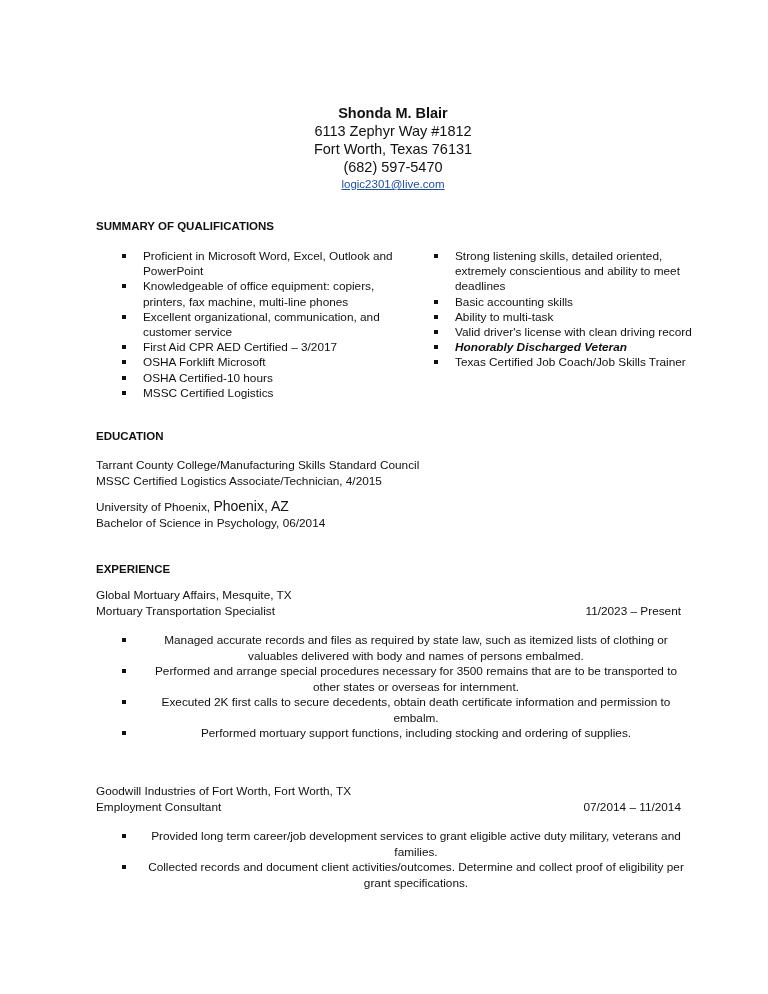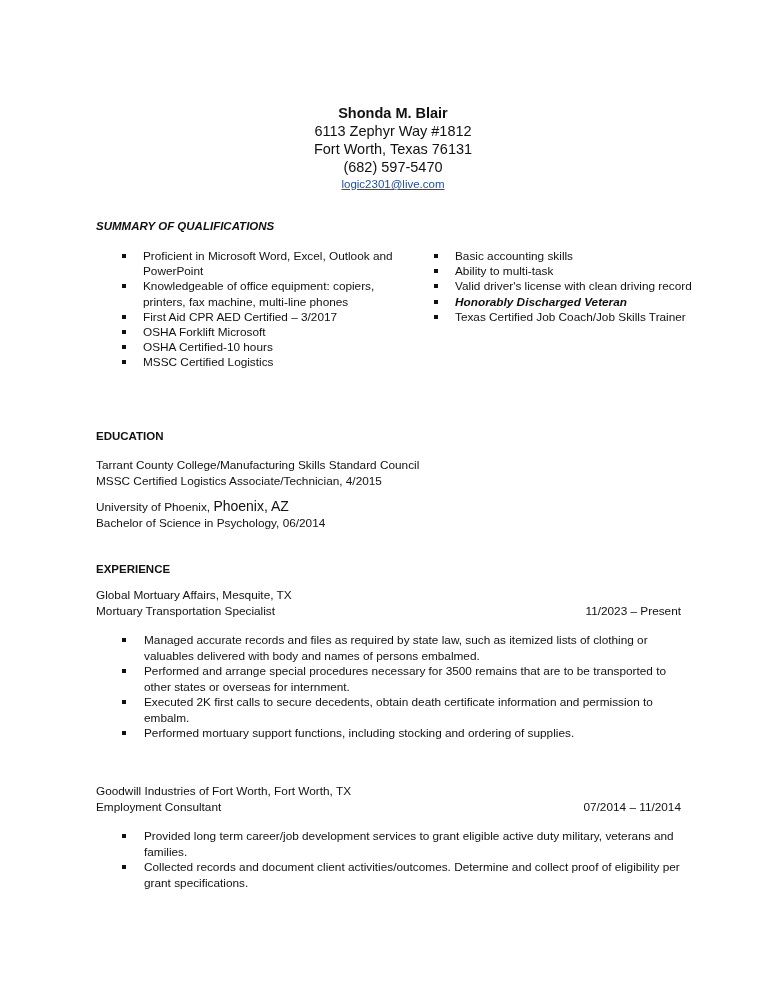--- a/index.html
+++ b/index.html
@@ -19,51 +19,53 @@
   .col li .bullet {
     position: absolute; left: 0; top: 5px; width: 4px; height: 4px; background: #111;
   }
   .col li.bold { font-weight: bold; font-style: italic; }
   .text { position: absolute; left: 90px; font-size: 11.8px; line-height: 15.5px; }
   .text .big { font-size: 14px; }
   .job-row { position: absolute; left: 90px; width: 585px; font-size: 11.8px; line-height: 15.5px; }
   .job-row .dates { position: absolute; right: 0; top: 0; }
   .exp-list { position: absolute; left: 116px; width: 566px; font-size: 11.8px; line-height: 15.5px; }
   .exp-list ul { list-style: none; margin: 0; padding: 0; }
-  .exp-list li { position: relative; padding-left: 22px; }
+  .exp-list li { position: relative; padding-left: 22px; text-align: center; }
   .exp-list li .bullet { position: absolute; left: 0; top: 5px; width: 4px; height: 4px; background: #111; }
 </style>
 </head>
 <body>
 
 <div class="page">
 
   <div class="header">
     <div class="name">Shonda M. Blair</div>
     <div class="line">6113 Zephyr Way #1812</div>
     <div class="line">Fort Worth, Texas 76131</div>
     <div class="line">(682) 597-5470</div>
     <div class="email">logic2301@live.com</div>
   </div>
 
-  <div class="section-title" style="top:220px;font-style:italic;">SUMMARY OF QUALIFICATIONS</div>
+  <div class="section-title" style="top:220px;">SUMMARY OF QUALIFICATIONS</div>
 
   <div class="col" style="left:116px; top:249px; width:280px;">
     <ul>
       <li><span class="bullet"></span><span>Proficient in Microsoft Word, Excel, Outlook and PowerPoint</span></li>
       <li><span class="bullet"></span><span>Knowledgeable of office equipment: copiers, printers, fax machine, multi-line phones</span></li>
+      <li><span class="bullet"></span><span>Excellent organizational, communication, and customer service</span></li>
       <li><span class="bullet"></span><span>First Aid CPR AED Certified – 3/2017</span></li>
       <li><span class="bullet"></span><span>OSHA Forklift Microsoft</span></li>
       <li><span class="bullet"></span><span>OSHA Certified-10 hours</span></li>
       <li><span class="bullet"></span><span>MSSC Certified Logistics</span></li>
     </ul>
   </div>
 
   <div class="col" style="left:428px; top:249px; width:260px;">
     <ul>
+      <li><span class="bullet"></span><span>Strong listening skills, detailed oriented, extremely conscientious and ability to meet deadlines</span></li>
       <li><span class="bullet"></span><span>Basic accounting skills</span></li>
       <li><span class="bullet"></span><span>Ability to multi-task</span></li>
       <li><span class="bullet"></span><span>Valid driver's license with clean driving record</span></li>
       <li class="bold"><span class="bullet"></span><span>Honorably Discharged Veteran</span></li>
       <li><span class="bullet"></span><span>Texas Certified Job Coach/Job Skills Trainer</span></li>
     </ul>
   </div>
 
   <div class="section-title" style="top:430px;">EDUCATION</div>
 

